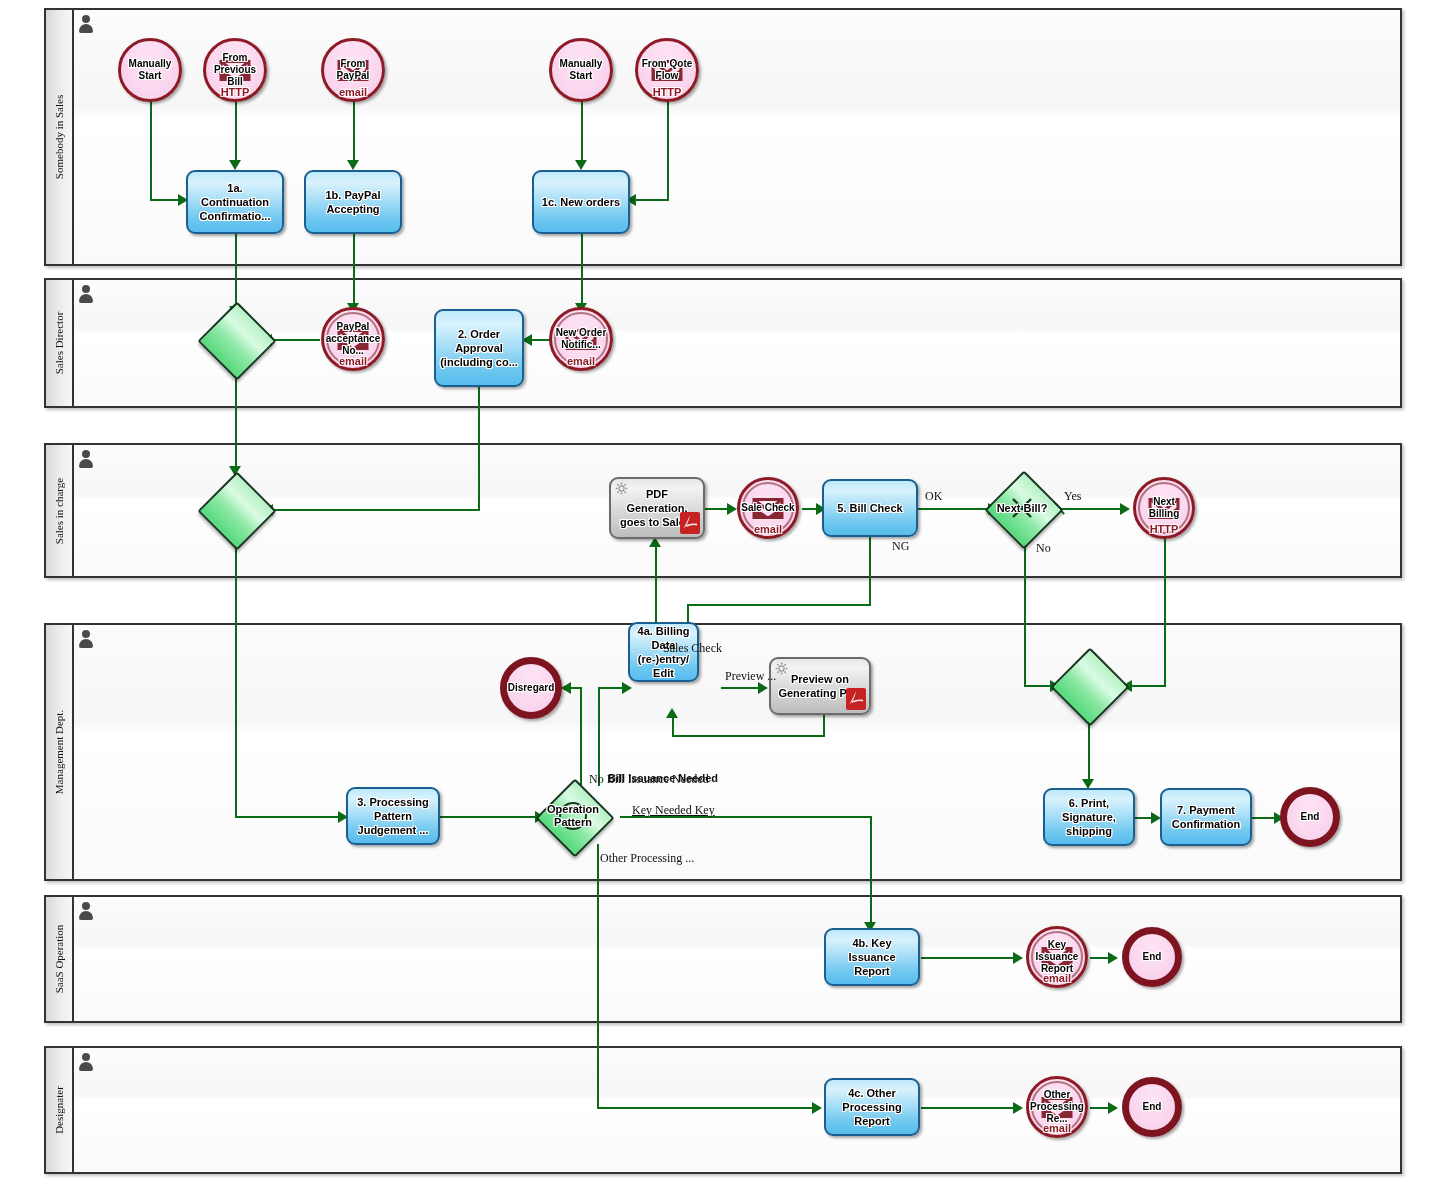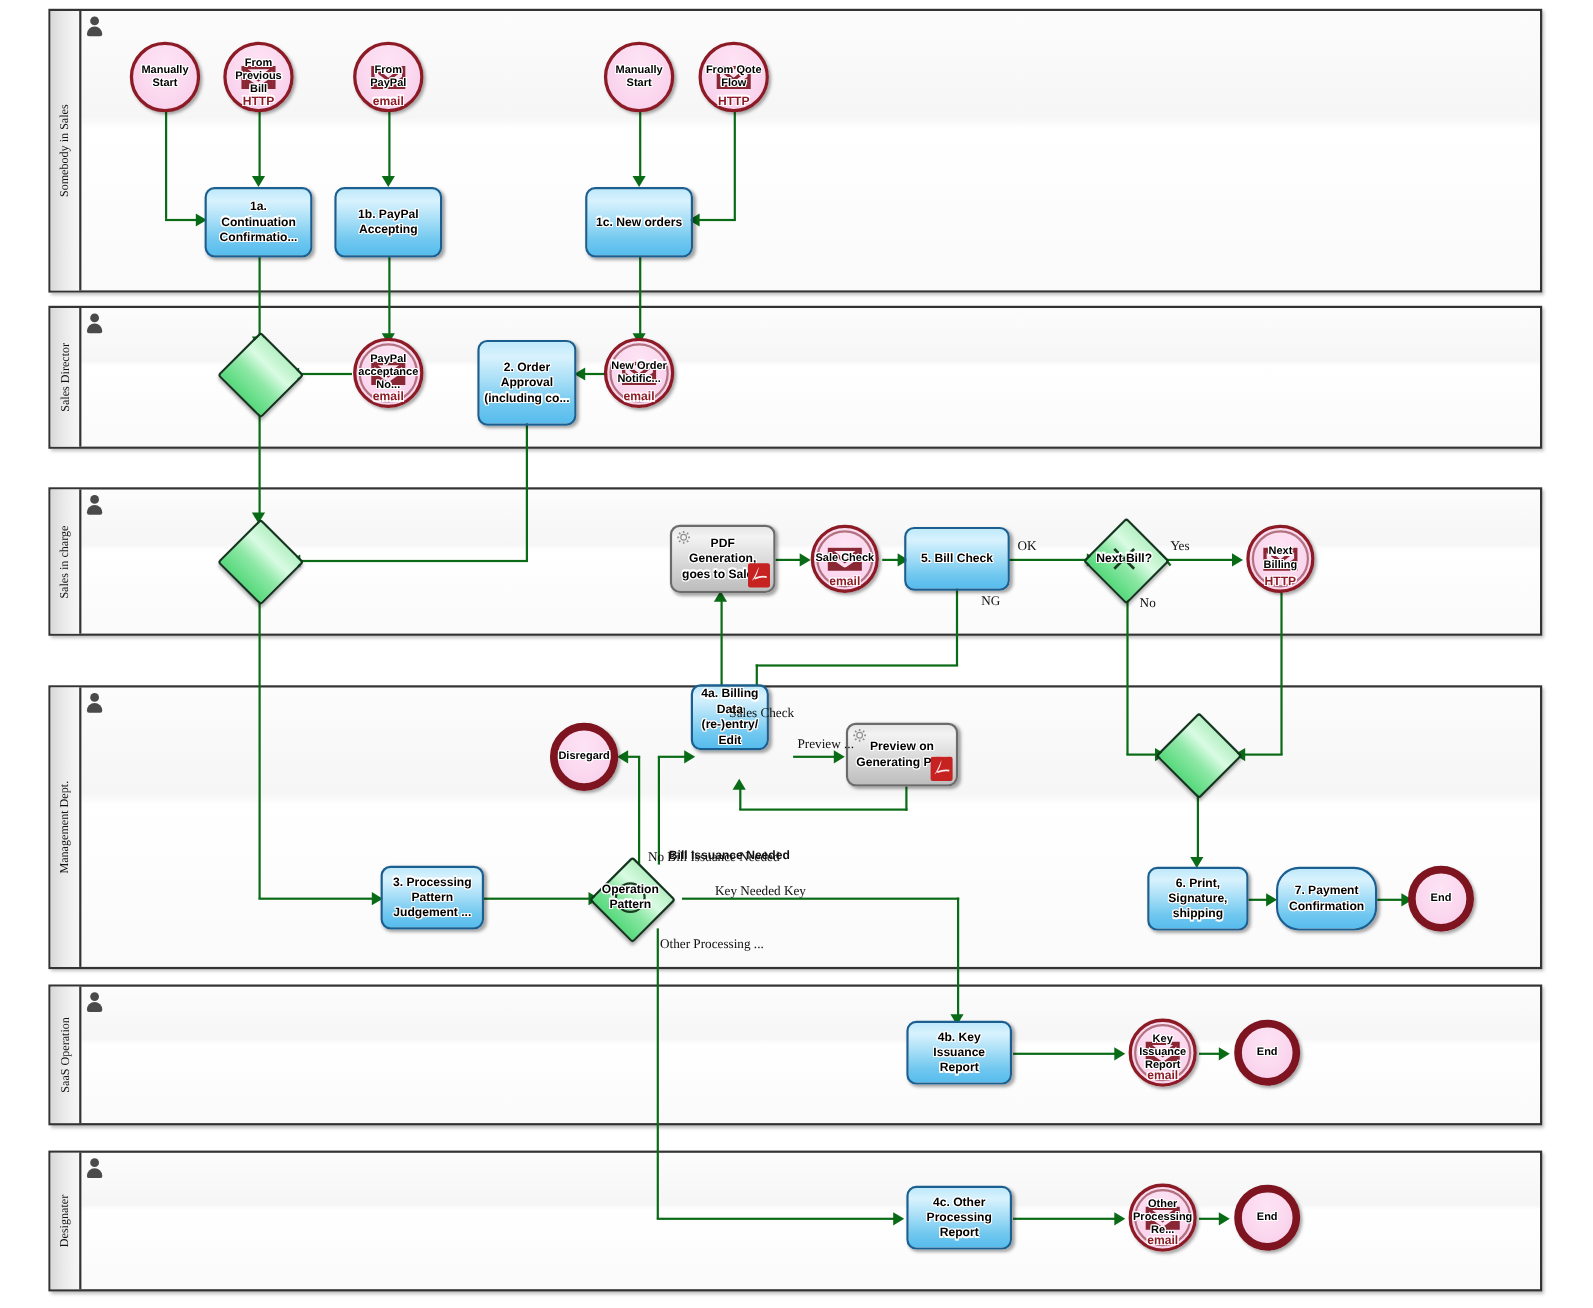--- a/index.html
+++ b/index.html
@@ -263,21 +263,21 @@
   <div class="arw left" style="left:561px;top:682px;"></div>
   <div class="fl-lbl" style="left:589px;top:772px;">No Bill Issuance Needed</div>
   <div class="fl-lbl bold" style="left:608px;top:772px;">Bill Issuance Needed</div>
 
   <div class="flow h" style="left:440px;top:816px;width:106px;"></div>
   <div class="arw right" style="left:535px;top:811px;"></div>
 
   <div class="flow h" style="left:620px;top:816px;width:252px;"></div>
   <div class="flow v" style="left:870px;top:816px;height:112px;"></div>
   <div class="arw down" style="left:864px;top:922px;"></div>
-  <div class="fl-lbl" style="left:650px;top:803px;">Key Needed Key</div>
+  <div class="fl-lbl" style="left:632px;top:803px;text-decoration:underline;">Key Needed Key</div>
 
   <div class="flow v" style="left:597px;top:844px;height:264px;"></div>
   <div class="flow h" style="left:597px;top:1107px;width:222px;"></div>
   <div class="arw right" style="left:812px;top:1102px;"></div>
   <div class="fl-lbl" style="left:600px;top:851px;">Other Processing ...</div>
 
   <div class="flow h" style="left:921px;top:957px;width:98px;"></div>
   <div class="arw right" style="left:1013px;top:952px;"></div>
 
   <div class="flow h" style="left:1090px;top:957px;width:24px;"></div>
@@ -471,21 +471,21 @@
   </div>
 
   <div class="gw" style="left:1062px;top:659px;width:52px;height:52px;">
     <div class="dia"></div>
     <div class="gtext"></div>
   </div>
 
   <div class="task" style="left:1043px;top:788px;width:92px;height:58px;">
     <span>6. Print, Signature, shipping</span>
   </div>
-  <div class="task" style="left:1160px;top:788px;width:92px;height:58px;border-radius:21px;">
+  <div class="task" style="left:1160px;top:788px;width:92px;height:58px;">
     <span>7. Payment Confirmation</span>
   </div>
   <div class="ev end" style="left:1280px;top:787px;width:60px;height:60px;">
     <div class="lbl">End</div>
   </div>
 
   <div class="task" style="left:824px;top:928px;width:96px;height:58px;">
     <span>4b. Key Issuance Report</span>
   </div>
   <div class="ev inter" style="left:1026px;top:926px;width:62px;height:62px;">

